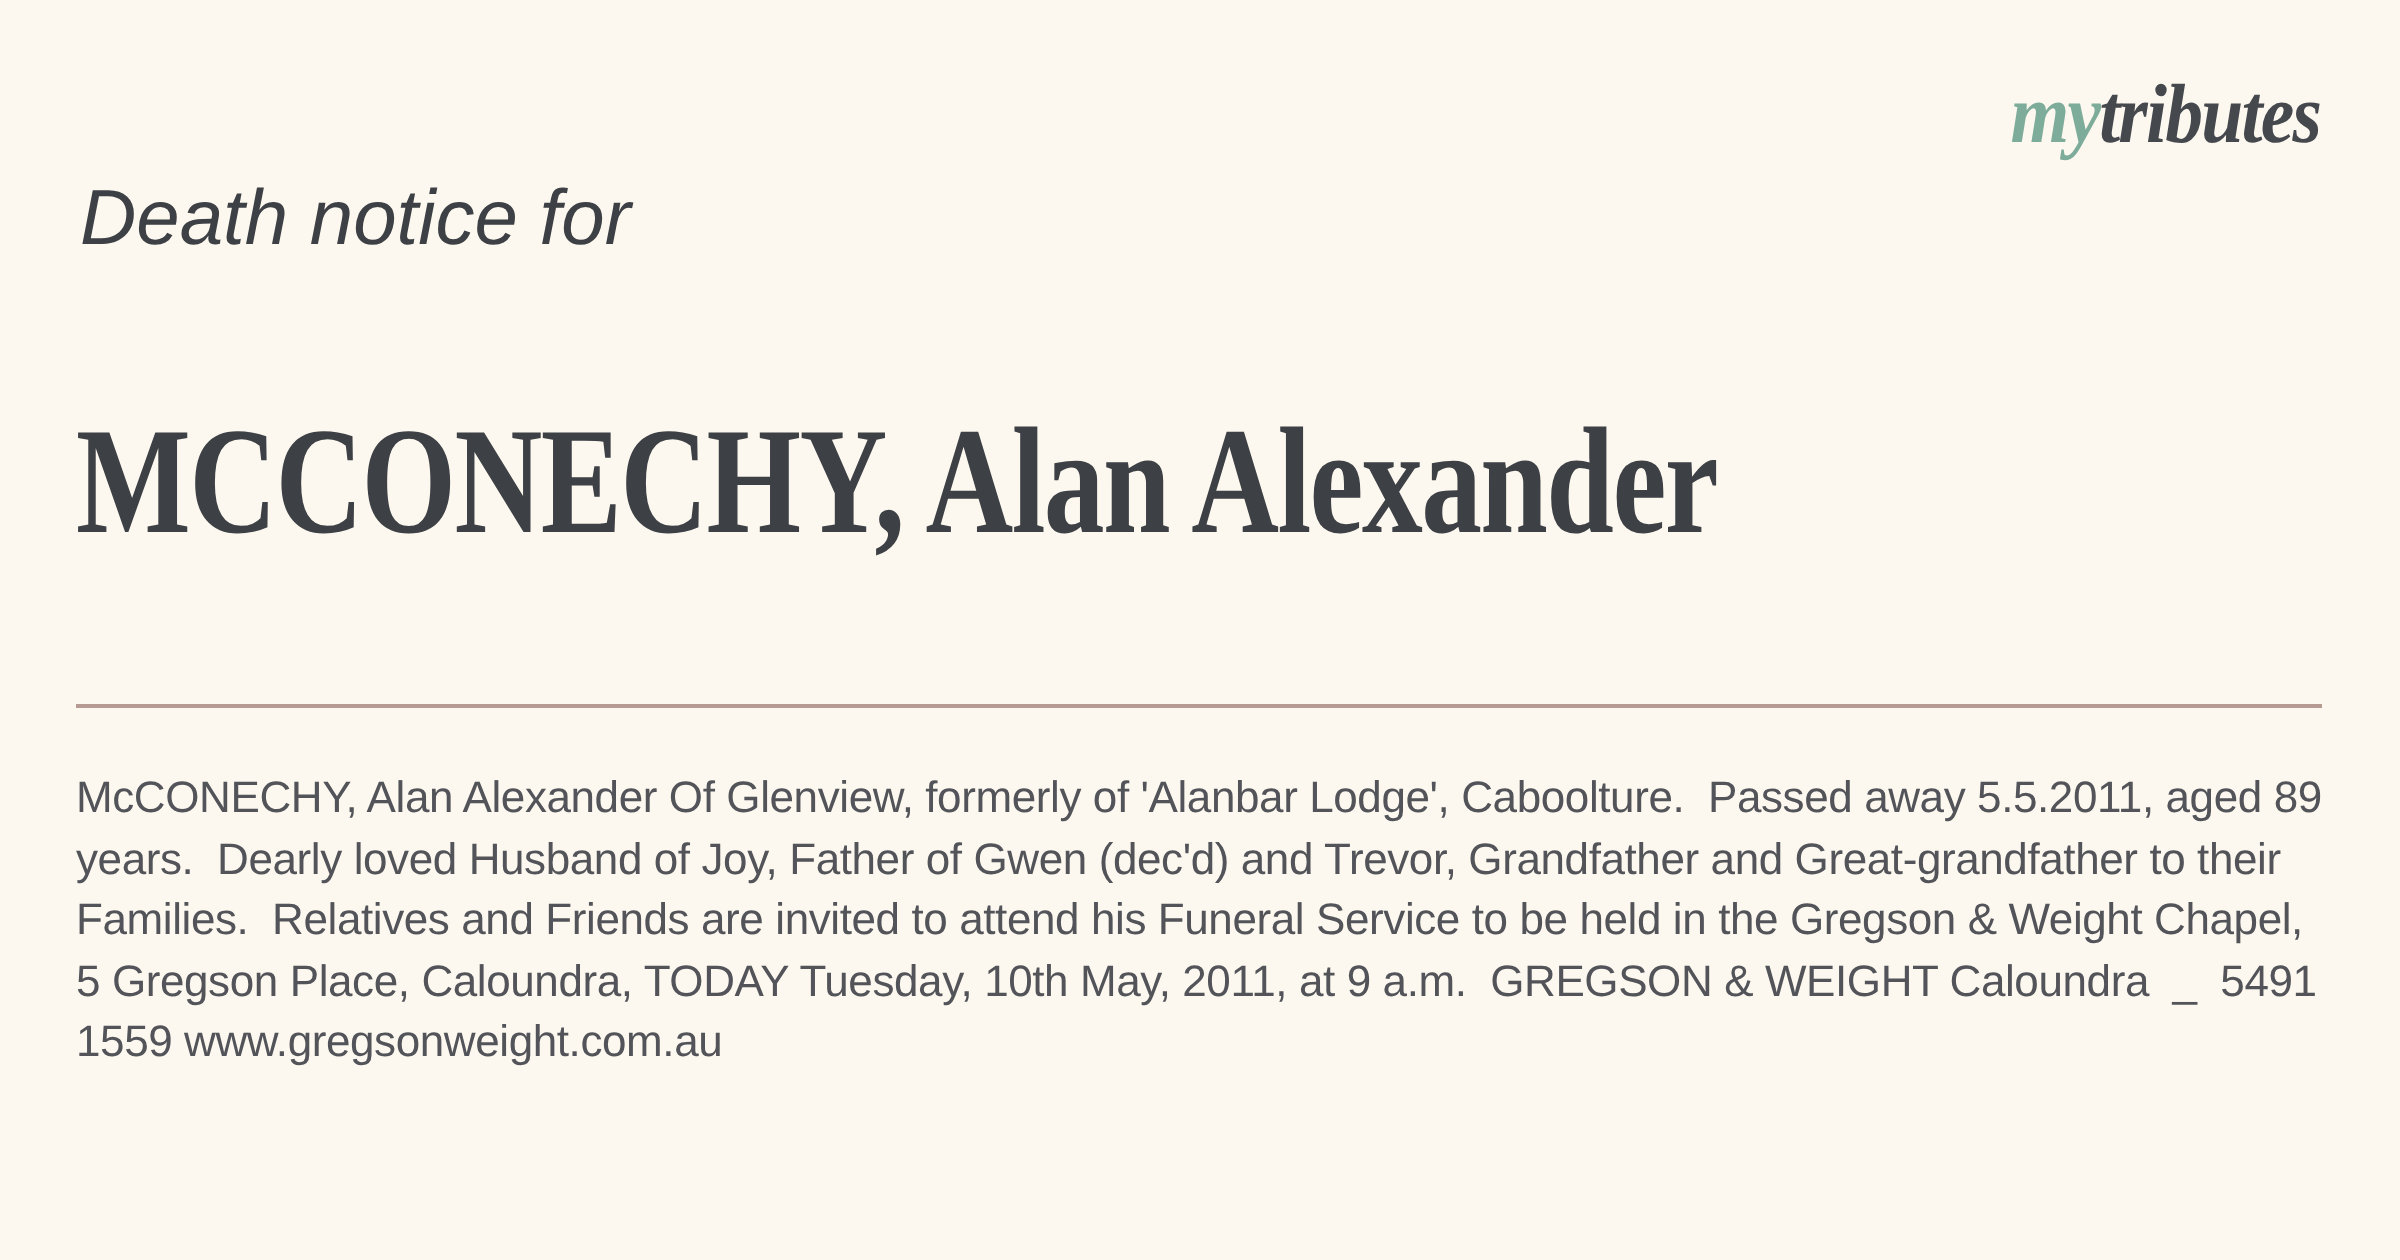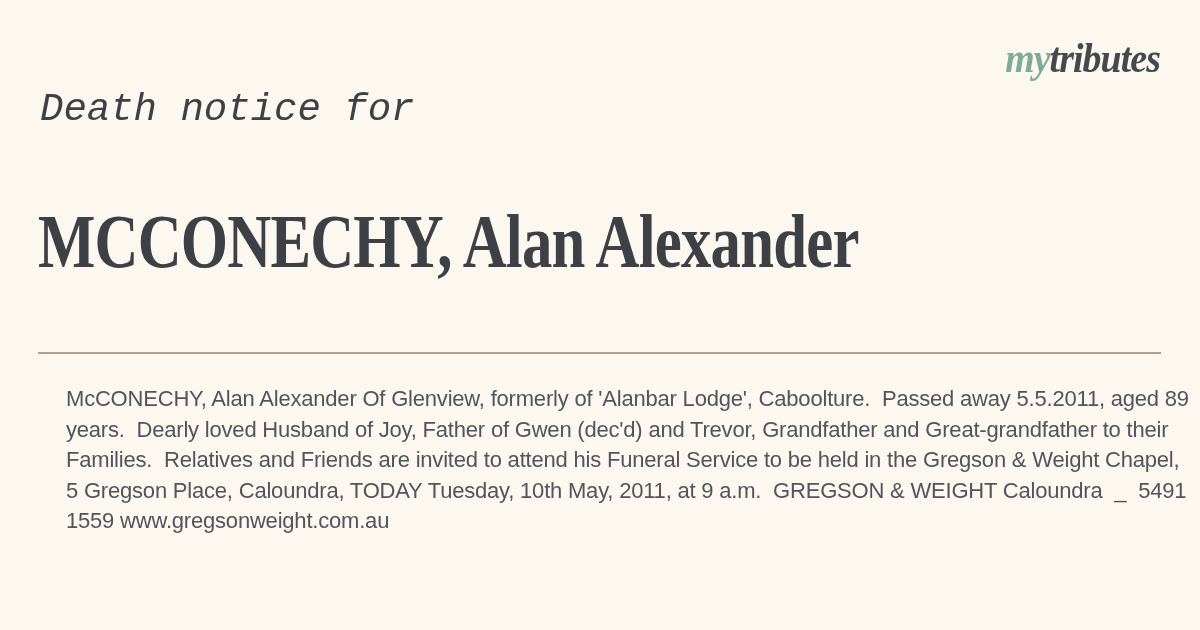--- a/index.html
+++ b/index.html
@@ -29,21 +29,21 @@
     transform: scaleX(0.9);
     transform-origin: right center;
   }
   .logo .logo-my { color: #7EAC9A; }
   .logo .logo-tributes { color: #45494E; }
 
   .kicker {
     position: absolute;
     top: 88px;
     left: 40px;
-    font-family: Liberation Mono, monospace;
+    font-family: Liberation Sans, sans-serif;
     font-style: italic;
     font-size: 39px;
     color: #3D4045;
   }
 
   .title {
     position: absolute;
     top: 198px;
     left: 38px;
     font-family: "Liberation Serif", serif;
@@ -69,21 +69,20 @@
   .notice-body {
     position: absolute;
     top: 384px;
     left: 38px;
     width: 1128px;
     font-size: 22px;
     line-height: 30.5px;
     letter-spacing: -0.2px;
     color: #525459;
     white-space: pre-wrap;
-    margin-left: 28px;
   }
 </style>
 </head>
 <body>
 
 <div class="card">
 
   <div class="logo"><span class="logo-my">my</span><span class="logo-tributes">tributes</span></div>
 
   <div class="kicker">Death notice for</div>

